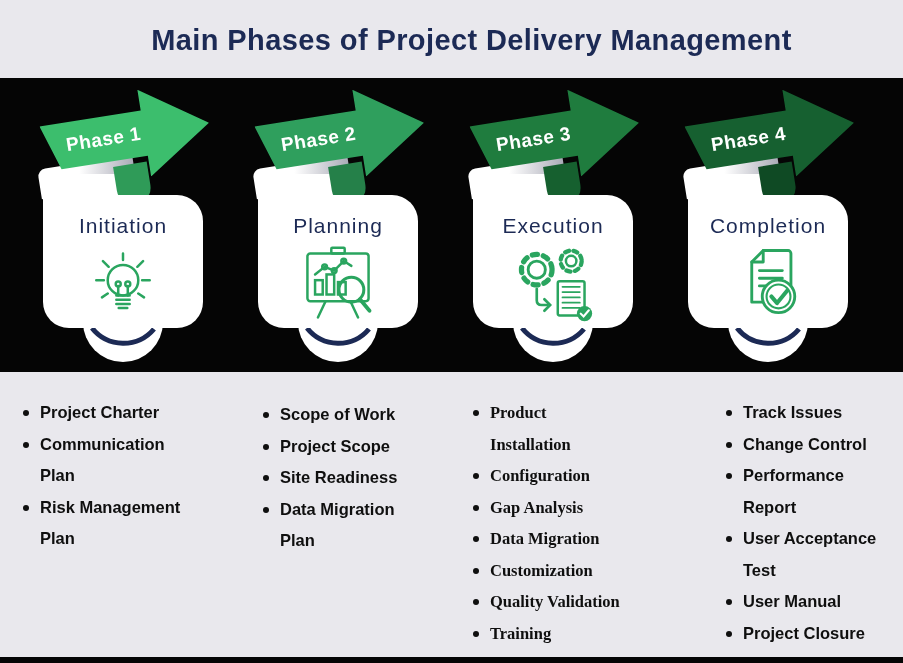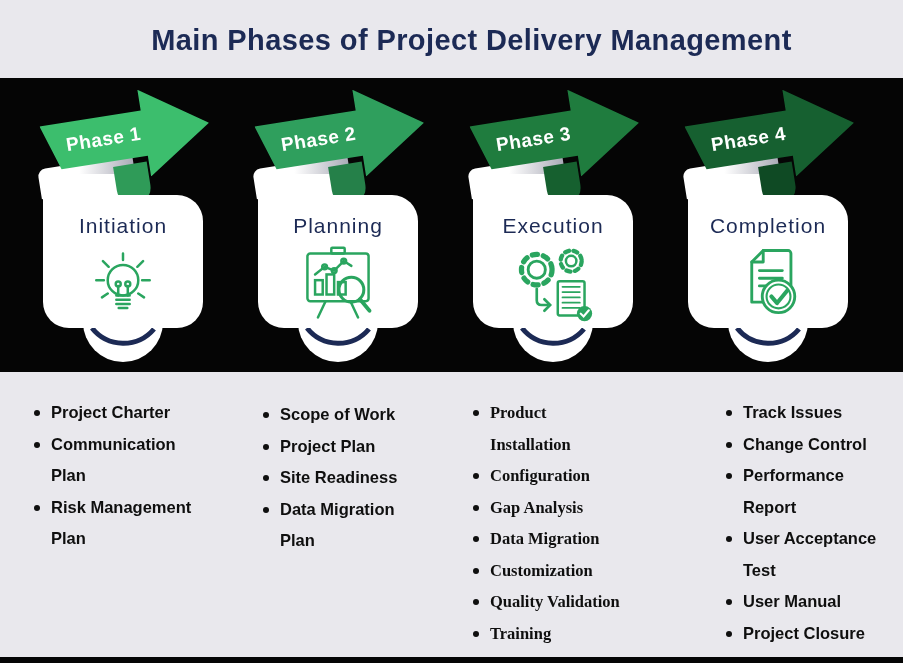--- a/index.html
+++ b/index.html
@@ -65,21 +65,21 @@
   }
   .icon-wrap{
     position:absolute;left:35px;top:162px;width:160px;height:88px;z-index:5;
     display:flex;align-items:center;justify-content:center;
     color:var(--icon-green,#2aa55f);
   }
   .list-col{
     position:absolute;top:397px;width:192px;margin:0;padding:0;list-style:none;
     color:var(--text,#0f0f0f);font-size:16.5px;line-height:31.5px;font-weight:600;
   }
-  .list-col.c0{left:32px;}
+  .list-col.c0{left:21px;}
   .list-col.c1{left:261px;top:399px;}
   .list-col.c2{left:471px;font-family:Liberation Serif, serif;}
   .list-col.c3{left:724px;}
   .list-col li{position:relative;padding-left:19px;}
   .list-col li::before{
     content:"";position:absolute;left:2px;top:13px;width:6px;height:6px;
     border-radius:50%;background:var(--text,#0f0f0f);
   }
   svg{display:block;}
 </style>
@@ -212,21 +212,21 @@
     <li>
       <div>Risk Management</div>
       <div>Plan</div>
     </li>
   </ul>
 <ul class="list-col c1">
     <li>
       <div>Scope of Work</div>
     </li>
     <li>
-      <div>Project Plan</div>
+      <div>Project Scope</div>
     </li>
     <li>
       <div>Site Readiness</div>
     </li>
     <li>
       <div>Data Migration</div>
       <div>Plan</div>
     </li>
   </ul>
 <ul class="list-col c2">

